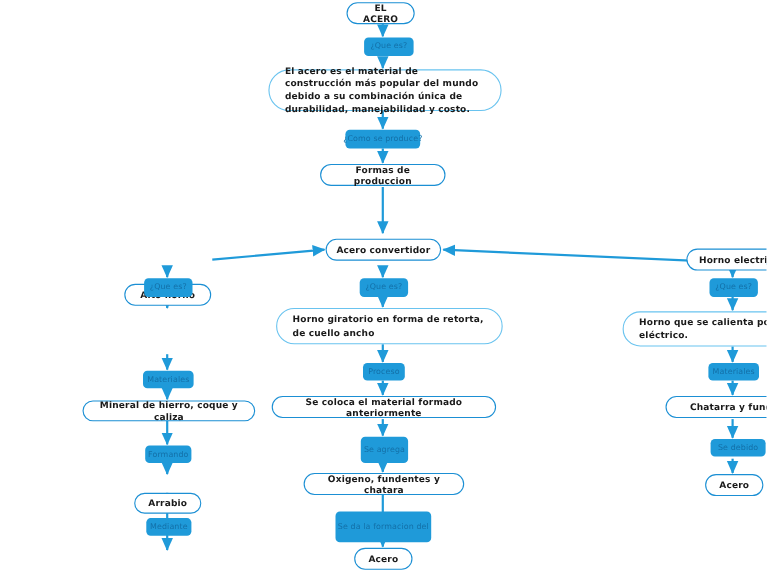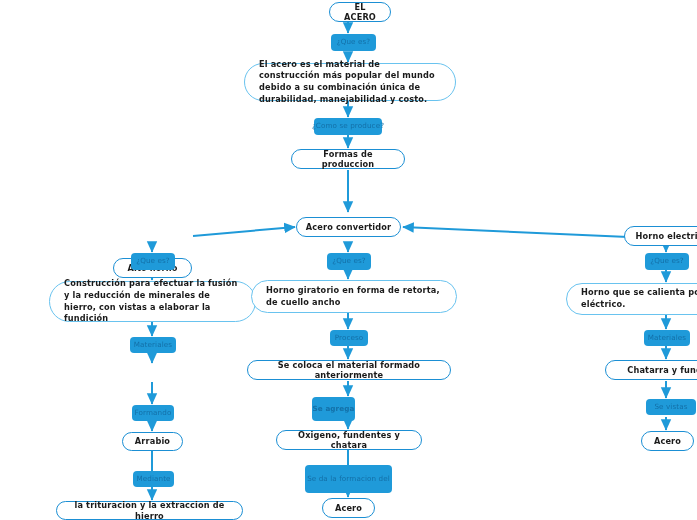--- a/index.html
+++ b/index.html
@@ -109,21 +109,21 @@
       <path d="M666,315 L666,329"></path>
       <path d="M666,346 L666,359"></path>
       <path d="M666,381 L666,398"></path>
       <path d="M666,417 L666,430"></path>
 
       <path d="M193,236 L295,227"></path>
       <path d="M697,240 L403,227"></path>
     </g>
   </svg>
 
-  <div class="node" style="left:329px; top:2px; width:62px; height:20px;">
+  <div class="node" style="left:315px; top:2px; width:62px; height:20px;">
     <span>EL ACERO</span>
   </div>
   <div class="pill" style="left:331px; top:34px; width:45px; height:17px;">
     <span>¿Que es?</span>
   </div>
 
   <div class="node desc" style="left:244px; top:63px; width:212px; height:38px;">
     <span>El acero es el material de construcción más popular del mundo debido a su combinación única de durabilidad, manejabilidad y costo.</span>
   </div>
   <div class="pill" style="left:314px; top:118px; width:68px; height:17px;">
@@ -140,52 +140,49 @@
   <div class="node" style="left:296px; top:217px; width:105px; height:20px;">
     <span>Acero convertidor</span>
   </div>
   <div class="node" style="left:624px; top:226px; width:96px; height:20px;">
     <span>Horno electrico</span>
   </div>
 
   <div class="pill" style="left:131px; top:253px; width:44px; height:17px;">
     <span>¿Que es?</span>
   </div>
-  <div class="node desc" style="left:49px; top:281px; width:207px; height:41px;">
-    <span>Construcción para efectuar la fusión y la reducción de minerales de hierro, con vistas a elaborar la fundición</span>
-  </div>
   <div class="pill" style="left:130px; top:337px; width:46px; height:16px;">
     <span>Materiales</span>
   </div>
+  <div class="node" style="left:75px; top:364px; width:157px; height:19px;">
+    <span>Mineral de hierro, coque y caliza</span>
+  </div>
   <div class="pill" style="left:132px; top:405px; width:42px; height:16px;">
     <span>Formando</span>
   </div>
-  <div class="node" style="left:122px; top:432px; width:61px; height:19px;">
+  <div class="node" style="left:122px; top:448px; width:61px; height:19px;">
     <span>Arrabio</span>
   </div>
   <div class="pill" style="left:133px; top:471px; width:41px; height:16px;">
     <span>Mediante</span>
   </div>
-  <div class="node" style="left:56px; top:501px; width:187px; height:19px;">
-    <span>la trituracion y la extraccion de hierro</span>
-  </div>
 
   <div class="pill" style="left:327px; top:253px; width:44px; height:17px;">
     <span>¿Que es?</span>
   </div>
   <div class="node desc" style="left:251px; top:280px; width:206px; height:33px;">
     <span>Horno giratorio en forma de retorta, de cuello ancho</span>
   </div>
   <div class="pill" style="left:330px; top:330px; width:38px; height:16px;">
     <span>Proceso</span>
   </div>
   <div class="node" style="left:247px; top:360px; width:204px; height:20px;">
     <span>Se coloca el material formado anteriormente</span>
   </div>
-  <div class="pill" style="left:312px; top:397px; width:43px; height:24px;font-weight:bold;">
+  <div class="pill" style="left:328px; top:397px; width:43px; height:24px;">
     <span>Se agrega</span>
   </div>
   <div class="node" style="left:276px; top:430px; width:146px; height:20px;">
     <span>Oxigeno, fundentes y chatara</span>
   </div>
   <div class="pill" style="left:305px; top:465px; width:87px; height:28px;">
     <span>Se da la formacion del</span>
   </div>
   <div class="node" style="left:322px; top:498px; width:53px; height:20px;">
     <span>Acero</span>
@@ -197,19 +194,19 @@
   <div class="node desc" style="left:566px; top:283px; width:206px; height:32px;">
     <span><span>Horno que se calienta por m</span><span style="display:block">eléctrico.</span></span>
   </div>
   <div class="pill" style="left:644px; top:330px; width:46px; height:16px;">
     <span>Materiales</span>
   </div>
   <div class="node" style="left:605px; top:360px; width:125px; height:20px;">
     <span>Chatarra y funde</span>
   </div>
   <div class="pill" style="left:646px; top:399px; width:50px; height:16px;">
-    <span>Se vistas</span>
+    <span>Se debido</span>
   </div>
   <div class="node" style="left:641px; top:431px; width:53px; height:20px;">
     <span>Acero</span>
   </div>
 
 </div>
 
 </body></html>

